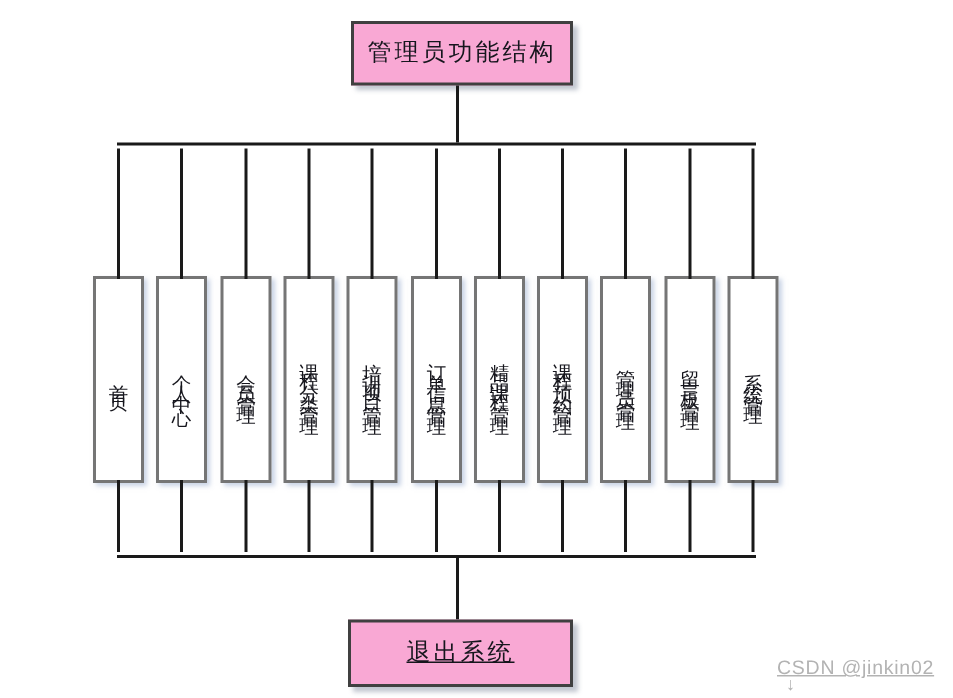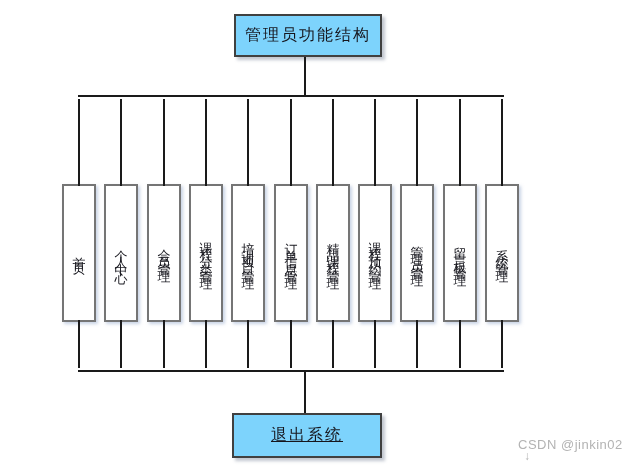--- a/index.html
+++ b/index.html
@@ -21,21 +21,21 @@
     position: absolute;
     background: #1a1a1a;
   }
   .hline { height: 2px; }
   .vline { width: 2px; }
 
   
   .bigbox {
     position: absolute;
     box-sizing: border-box;
-    background: #7dd3fc;
+    background: #f9a8d4;
     border: 2px solid #404040;
     box-shadow: 3px 3px 3px rgba(120, 130, 150, 0.45);
     display: flex;
     align-items: center;
     justify-content: center;
     font-size: 16px;
     letter-spacing: 2px;
     color: #16161d;
   }
   #root-box { left: 234px; top: 14px;  width: 148px; height: 43px; }
@@ -76,20 +76,21 @@
   .vbox::after  { bottom: -48px; height: 48px; }
 
   
   #watermark {
     position: absolute;
     left: 518px;
     top: 437px;
     font-size: 13px;
     color: #b3b3b3;
     letter-spacing: 0.5px;
+    text-decoration: underline;
   }
   #watermark-arrow {
     position: absolute;
     left: 524px;
     top: 449px;
     font-size: 12px;
     color: #b3b3b3;
   }
 </style>
 </head>

